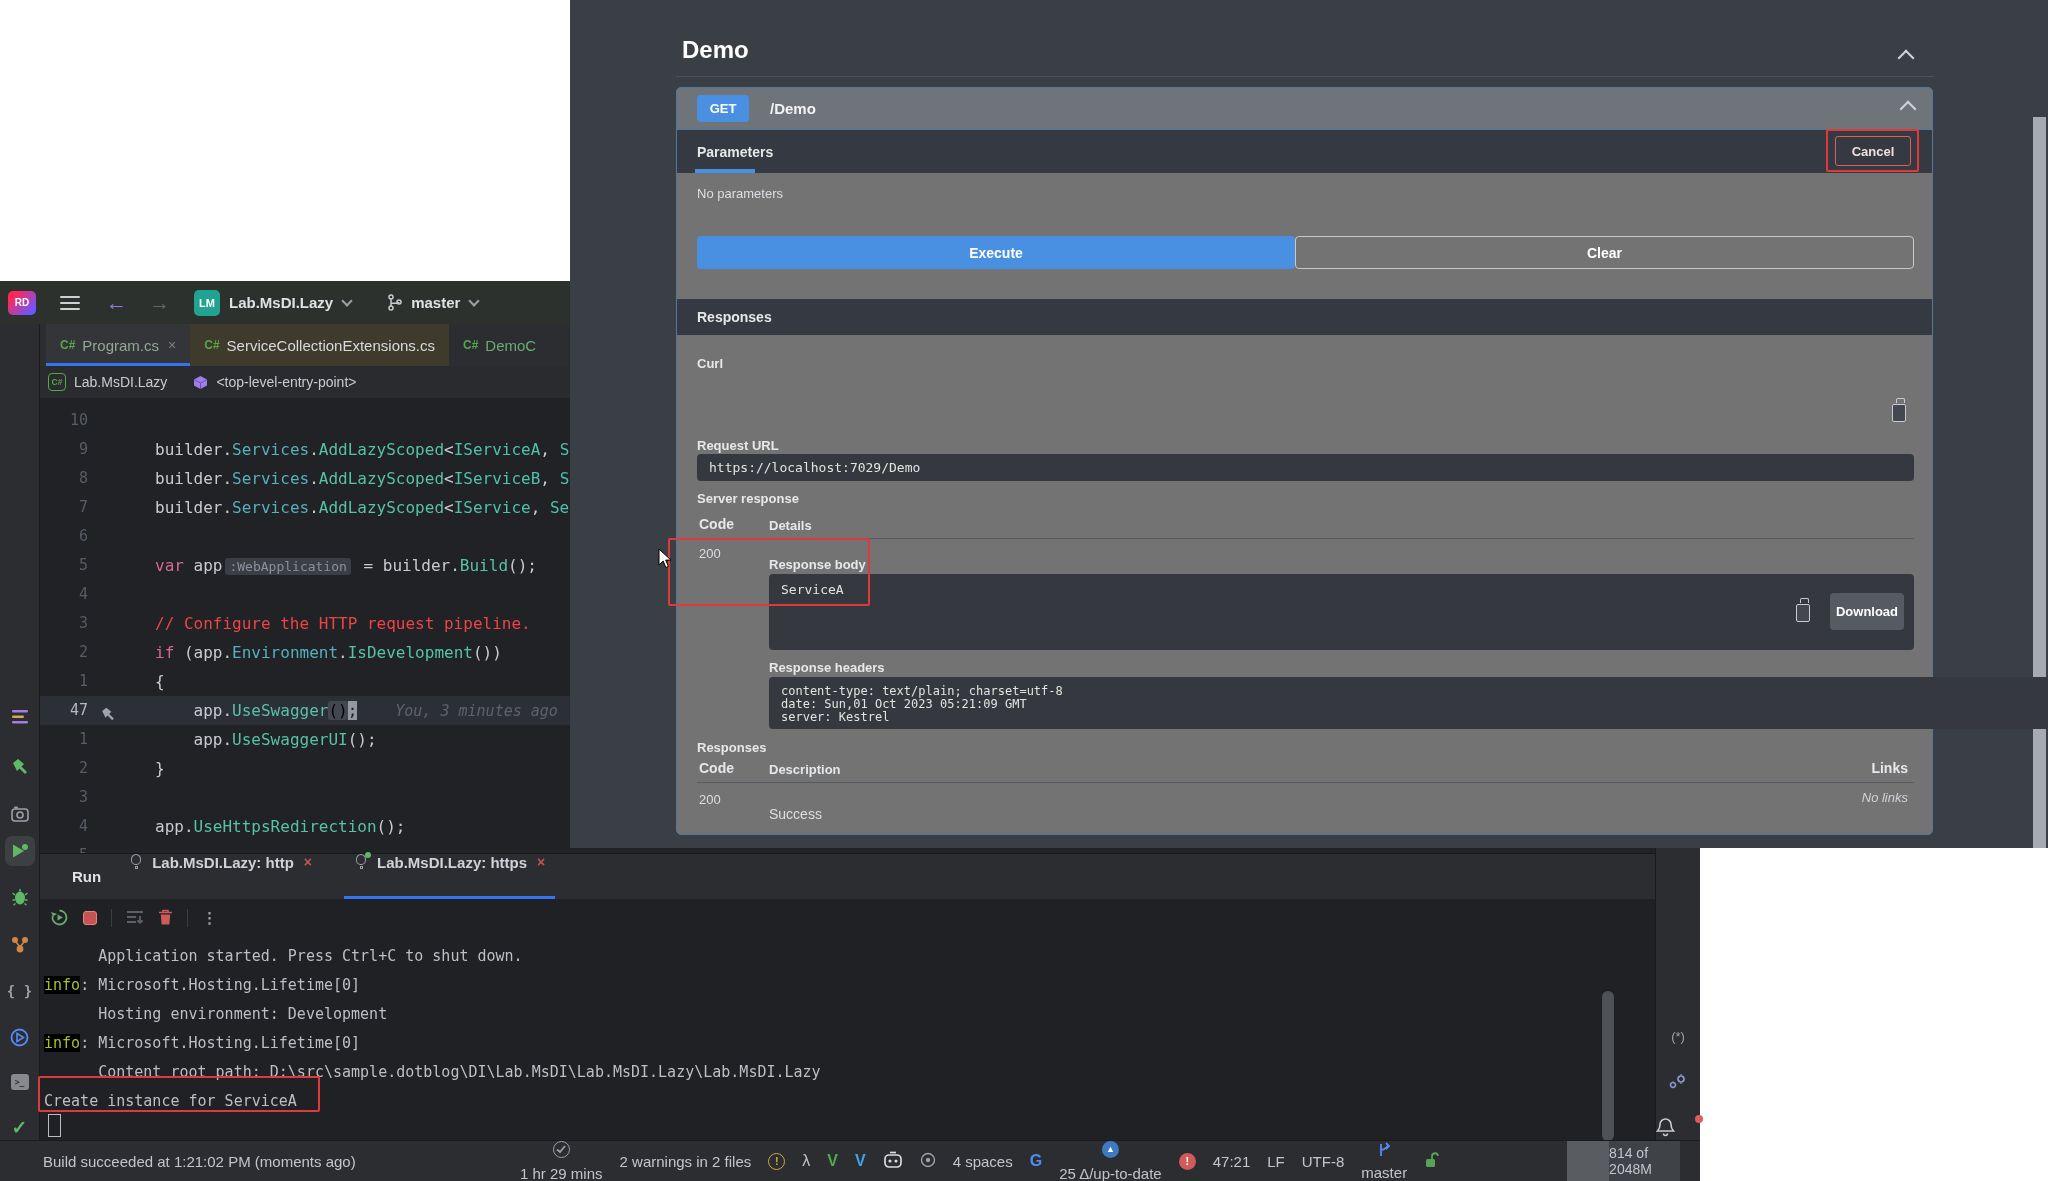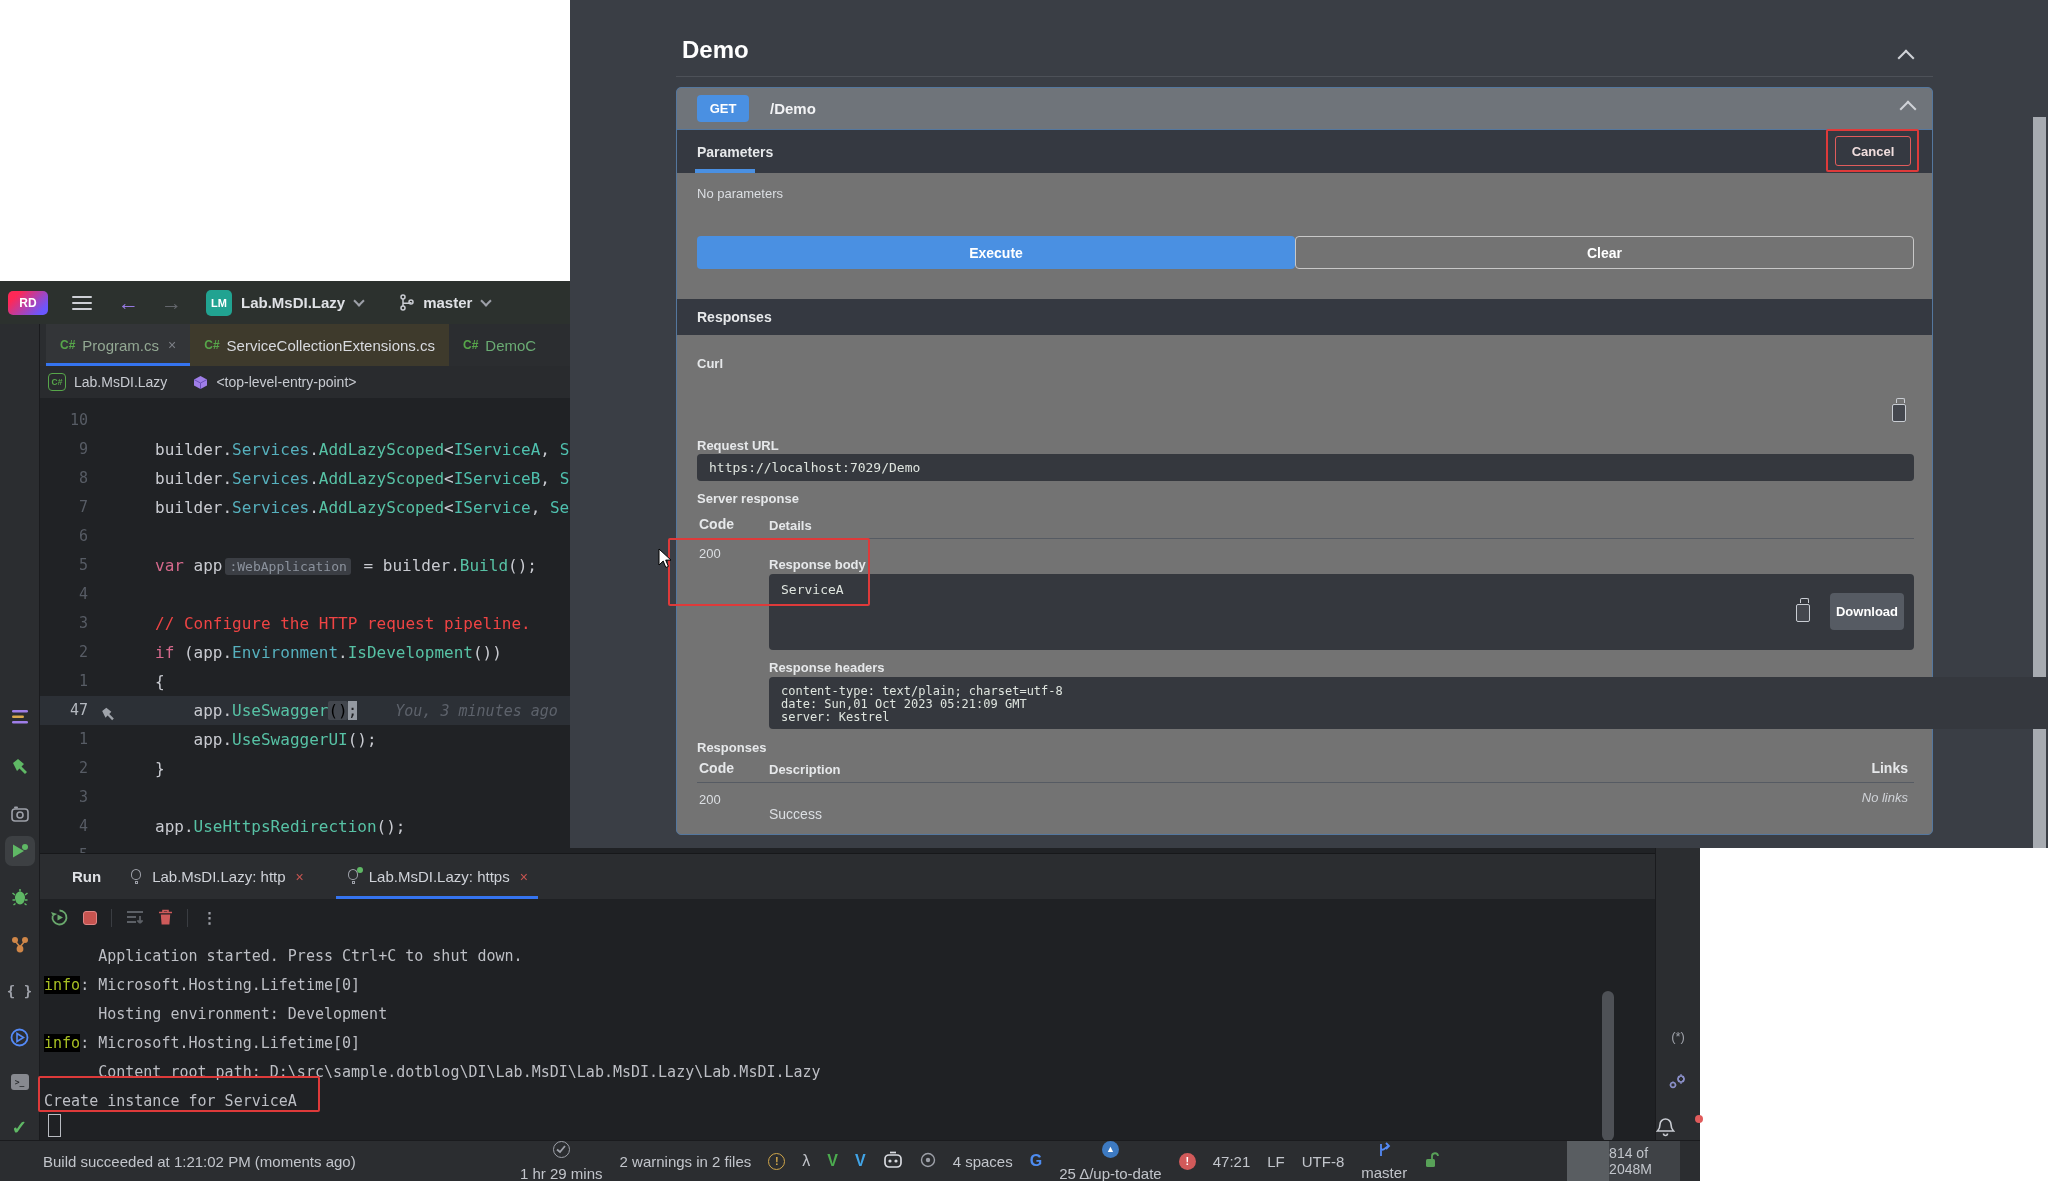--- a/index.html
+++ b/index.html
@@ -4,23 +4,23 @@
 <style>
   * { margin:0; padding:0; box-sizing:border-box; }
   html,body { background:#fff; }
   .canvas { position:relative; width:2048px; height:1181px; background:#fff; overflow:hidden;
             font-family:"Liberation Sans", sans-serif; }
 
   
   .ide { position:absolute; left:0; top:281px; width:1700px; height:900px; background:#202225; z-index:1; }
   .ide-header { position:absolute; left:0; top:0; width:100%; height:43px; background:#2c312e;
                 display:flex; align-items:center; color:#dfe1e5; font-size:15px; }
-  .rider-logo { width:40px; height:24px; border-radius:5px; margin-left:8px;
+  .rider-logo { width:28px; height:24px; border-radius:5px; margin-left:8px;
                 background:linear-gradient(135deg,#fe2857 20%,#6b57ff 85%);
-                color:#fff; font-size:12px; font-weight:bold; display:flex; align-items:center; justify-content:center; }
+                color:#fff; font-size:10px; font-weight:bold; display:flex; align-items:center; justify-content:center; }
   .burger { margin-left:24px; width:20px; }
   .burger div { height:2px; background:#ced0d6; margin:4px 0; border-radius:1px; }
   .navarrow { font-size:21px; margin-left:26px; }
   .back { color:#9579e0; } .fwd { color:#63666c; margin-left:22px; }
   .proj-badge { width:26px; height:26px; background:#21a391; border-radius:5px; color:#fff;
                 font-weight:bold; font-size:11px; display:flex; align-items:center; justify-content:center; margin-left:24px; }
   .hname { margin-left:9px; font-weight:bold; }
   .chev { display:inline-block; width:8px; height:8px; border-right:2px solid #9da0a8; border-bottom:2px solid #9da0a8;
           transform:rotate(45deg); margin-left:10px; margin-bottom:3px; }
   .branchwrap { display:flex; align-items:center; margin-left:36px; }
@@ -69,21 +69,21 @@
   .tk-inl { background:#3b3e44; color:#8b929d; border-radius:3px; font-size:13px; padding:1px 4px; margin:0 3px; }
   .tk-s1 { background:#43474e; border-radius:2px; }
   .tk-s2 { background:#9499a1; color:#1e1f22; }
   .tk-ann { color:#5d626b; font-style:italic; margin-left:38px; font-size:15px; }
 
   
   .runpanel { position:absolute; left:40px; top:572px; width:1615px; height:287px; background:#1f2124; border-top:1px solid #17181a; }
   .runtabs { position:absolute; left:0; top:0; width:100%; height:45px; background:#2b2d30;
              display:flex; align-items:center; color:#cfd2d8; font-size:15px; }
   .run-label { font-weight:bold; margin-left:32px; color:#dfe1e5; }
-  .rtab { display:flex; align-items:center; height:100%; padding:0 14px; position:relative; margin-left:14px; white-space:nowrap; }
+  .rtab { display:flex; align-items:flex-start; height:100%; padding:0 14px; position:relative; margin-left:14px; white-space:nowrap;font-weight:bold; }
   .rtab-sel::after { content:""; position:absolute; left:4px; right:4px; bottom:0; height:3px; background:#3574f0; }
   .rtab .closex { color:#c75450; margin-left:10px; font-size:14px; }
   .balloon { position:relative; width:15px; height:15px; margin-right:8px; }
   .balloon .b1 { position:absolute; left:2px; top:0; width:10px; height:11px; border:1.5px solid #9da0a8; border-radius:50% 50% 46% 46%; }
   .balloon .b2 { position:absolute; left:6px; bottom:0; width:3px; height:3px; border:1px solid #9da0a8; }
   .balloon .rundot { position:absolute; right:-2px; top:-2px; width:6px; height:6px; border-radius:50%; background:#5fb865; }
   .runbar { position:absolute; left:0; top:45px; width:100%; height:37px; display:flex; align-items:center; gap:14px; padding-left:10px; }
   .runbar .sep { width:1px; height:18px; background:#3a3d42; }
   .stopbtn { width:14px; height:14px; background:#c75450; border:1.5px solid #e08585; border-radius:3px; }
   .kebab { color:#9da0a8; font-weight:bold; font-size:15px; letter-spacing:0; }

